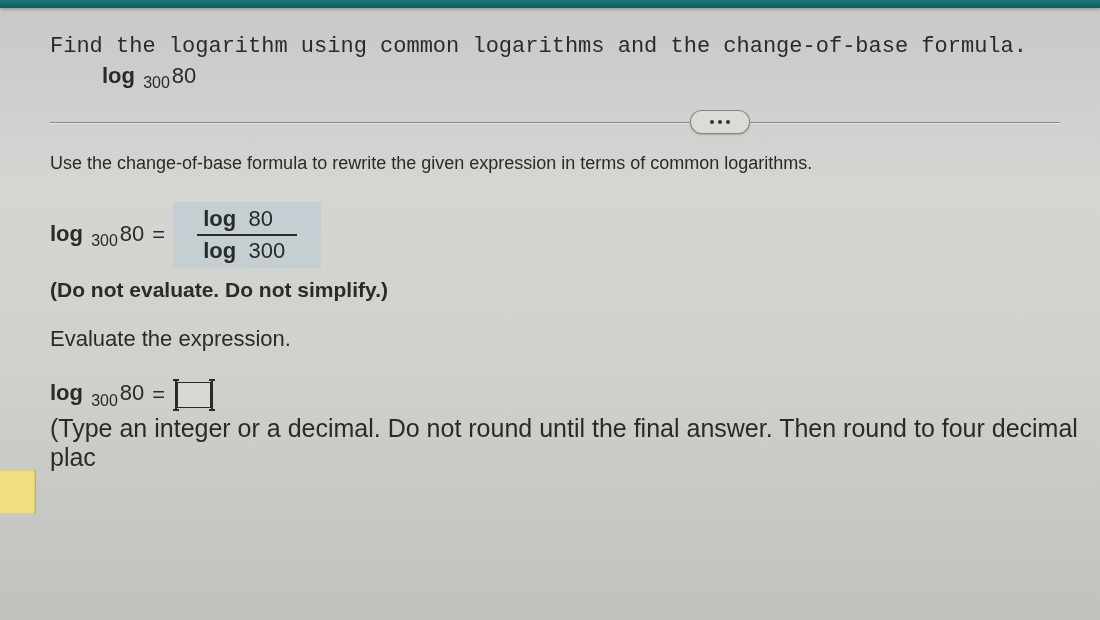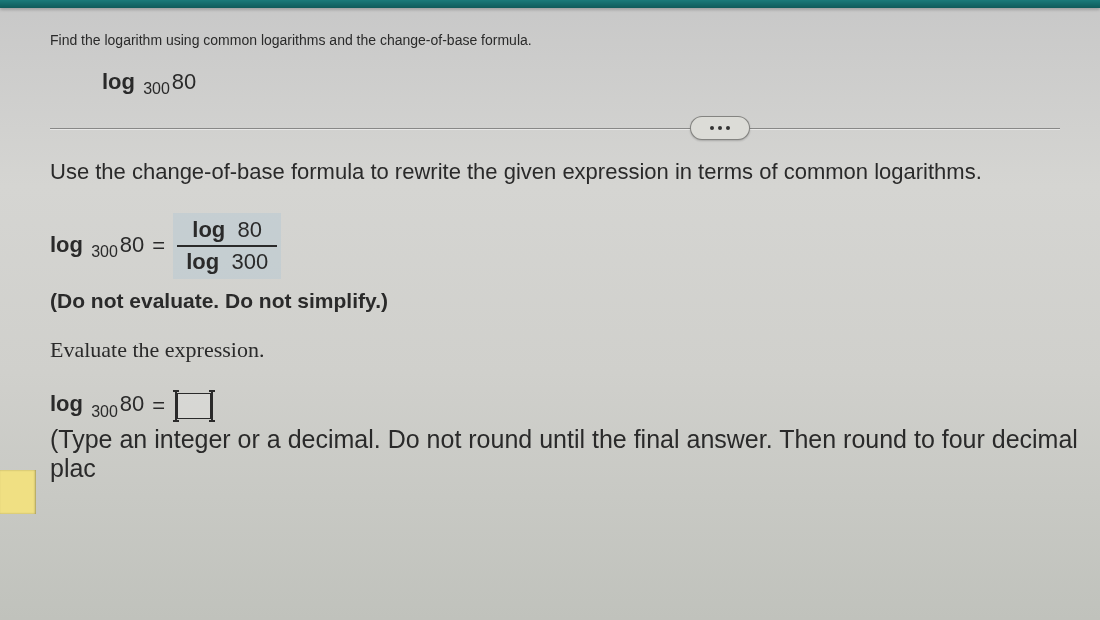--- a/index.html
+++ b/index.html
@@ -14,23 +14,23 @@
     }
     .top-bar {
       height: 8px;
       background: linear-gradient(180deg, #1a7a7a 0%, #0f5a5a 100%);
       box-shadow: 0 2px 3px rgba(0,0,0,0.2);
     }
     .content {
       padding: 22px 0 0 50px;
     }
     .question-text {
-      font-size: 14px;
+      font-size: 22px;
       line-height: 1.5;
-      margin-bottom: 18px;
+      font-family: Liberation Mono, monospace;
     }
     .log-expr {
       font-size: 22px;
       margin-left: 52px;
       margin-bottom: 30px;
     }
     .log-expr .logw { font-weight: bold; }
     .log-expr .base { font-size: 16px; vertical-align: sub; margin: 0 2px; }
     .divider-row {
       position: relative;
@@ -58,37 +58,36 @@
       box-shadow: 0 1px 2px rgba(0,0,0,0.2);
     }
     .dots {
       display: flex;
       gap: 4px;
     }
     .dot {
       width: 4px; height: 4px; border-radius: 50%; background: #333;
     }
     .instr-text {
-      font-size: 22px;
+      font-size: 18px;
       margin-bottom: 28px;
     }
     .formula-row {
       display: flex;
       align-items: center;
       font-size: 22px;
       margin-bottom: 10px;
     }
     .lhs .logw { font-weight: bold; }
     .lhs .base { font-size: 16px; vertical-align: sub; margin: 0 2px; }
     .equals { margin: 0 8px; }
     .fraction {
       display: inline-flex;
       flex-direction: column;
-      align-items: center;
-      padding: 4px 4px;
+      padding: 4px 24px;
       background: rgba(180,200,210,0.45);
     }
     .frac-top, .frac-bottom {
       font-size: 22px;
       padding: 0 6px;
     }
     .frac-top .logw, .frac-bottom .logw { font-weight: bold; }
     .frac-bar {
       height: 2px;
       background: #2a2a2a;
@@ -97,21 +96,20 @@
       margin: 2px 0;
     }
     .paren-note {
       font-size: 21px;
       margin-bottom: 24px;
       font-weight: bold;
     }
     .eval-text {
       font-size: 22px;
       margin-bottom: 28px;
-      font-family: Liberation Serif, serif;
     }
     .answer-row {
       display: flex;
       align-items: center;
       font-size: 22px;
       margin-bottom: 4px;
     }
     .answer-box {
       display: inline-block;
       width: 34px;

